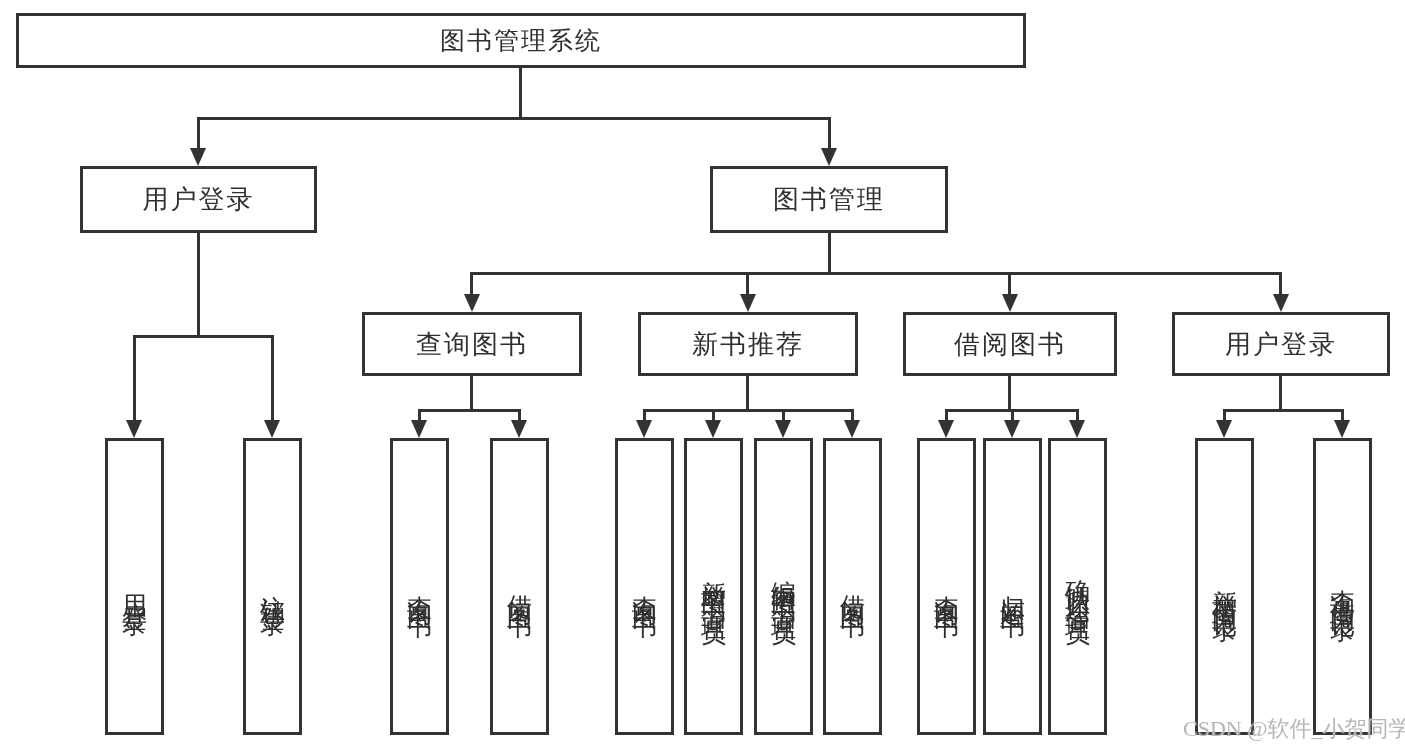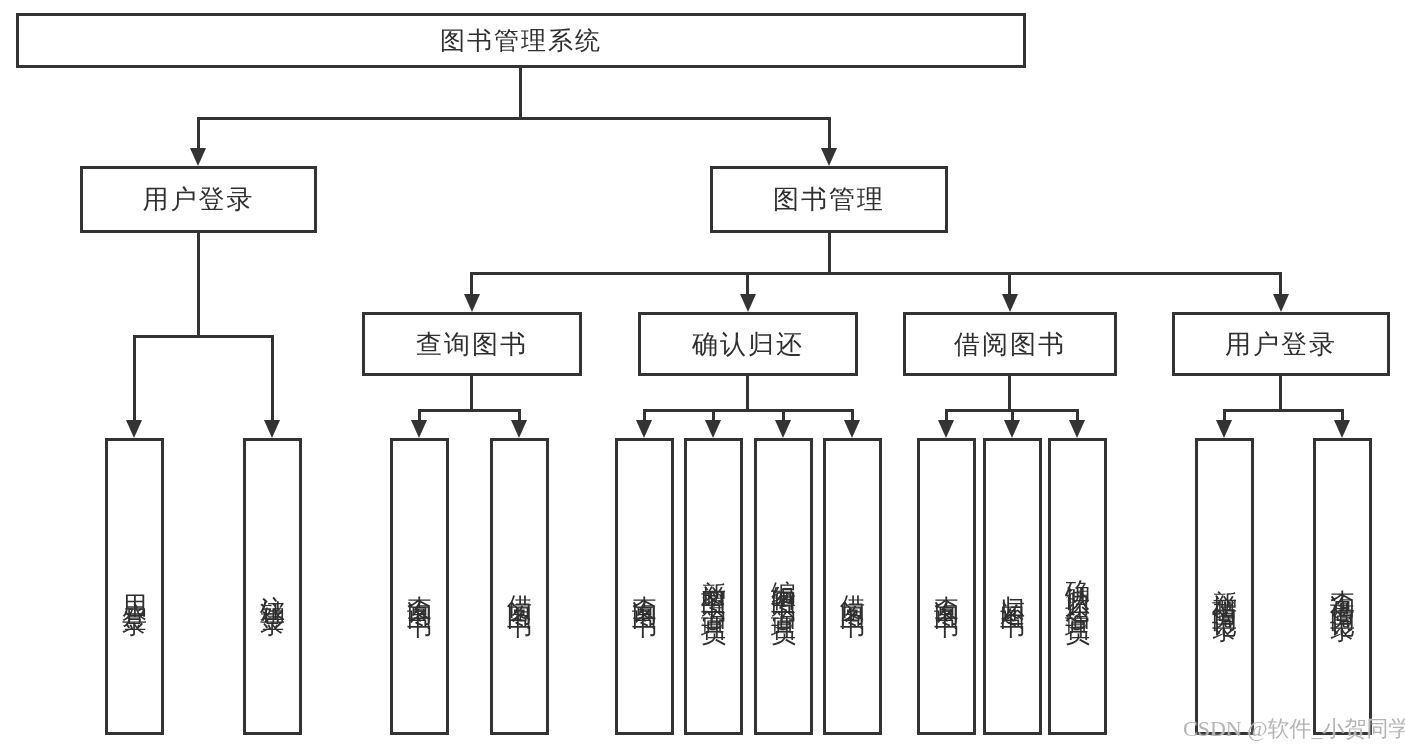--- a/index.html
+++ b/index.html
@@ -128,21 +128,21 @@
   <div class="ah" style="left:1334px; top:420px;"></div>
 
   <div class="node h root-box" style="left:16px; top:13px; width:1010px; height:55px;">图书管理系统</div>
 
   <div class="node h" style="left:80px; top:166px; width:237px; height:67px;">用户登录</div>
 
   <div class="node h" style="left:710px; top:166px; width:238px; height:67px;">图书管理</div>
 
   <div class="node h" style="left:362px; top:312px; width:220px; height:64px;">查询图书</div>
 
-  <div class="node h" style="left:638px; top:312px; width:220px; height:64px;">确认归还</div>
+  <div class="node h" style="left:638px; top:312px; width:220px; height:64px;">新书推荐</div>
 
   <div class="node h" style="left:903px; top:312px; width:214px; height:64px;">借阅图书</div>
 
   <div class="node h" style="left:1172px; top:312px; width:218px; height:64px;">用户登录</div>
 
   <div class="node v" style="left:105px;">用户登录</div>
   <div class="node v" style="left:243px;">注销登录</div>
 
   <div class="node v" style="left:390px;">查询图书</div>
   <div class="node v" style="left:490px;">借阅图书</div>

